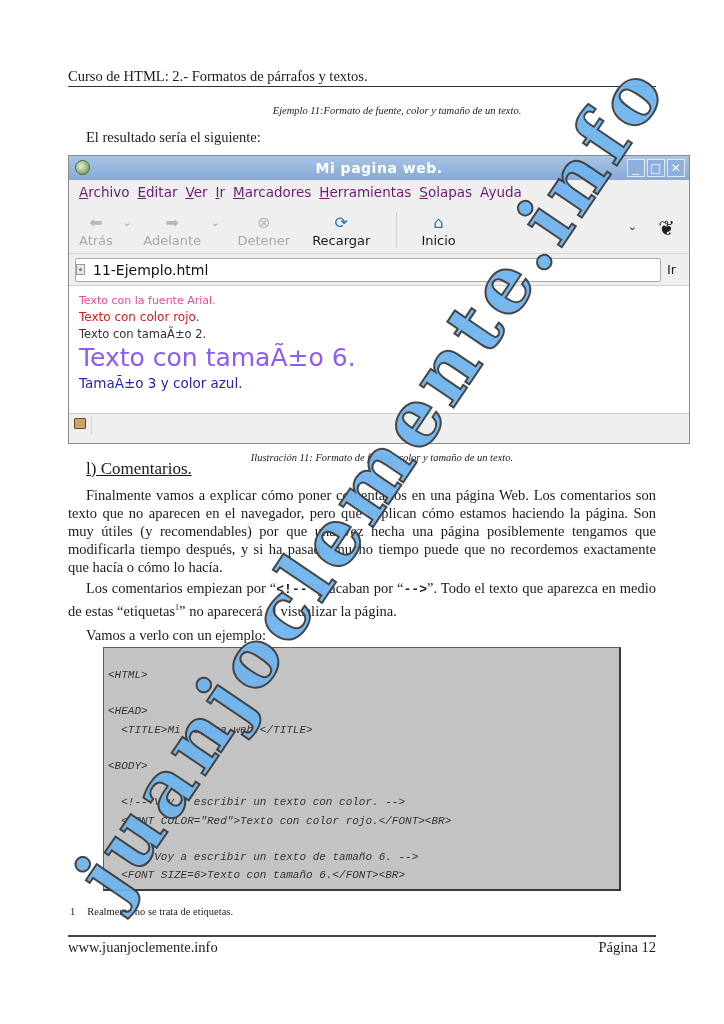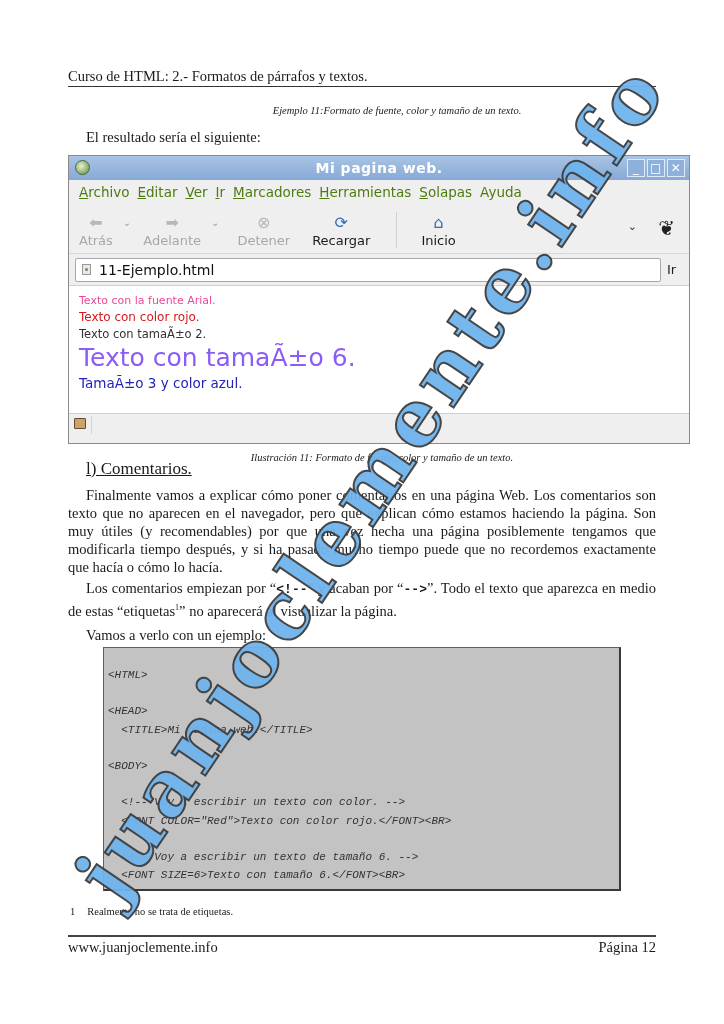--- a/index.html
+++ b/index.html
@@ -18,35 +18,35 @@
   .browser { position: absolute; left: 68px; top: 155px; width: 622px; height: 289px;
     border: 1px solid #8a8a8a; background: #efefef; font-family: "DejaVu Sans", sans-serif; overflow: hidden; }
   .titlebar { height: 24px; background: linear-gradient(#a9c4e4, #86a9d6); position: relative;
     color: #fff; font-weight: bold; font-size: 14px; text-align: center; line-height: 24px; letter-spacing: 0.5px; }
   .titlebar .app-icon { position: absolute; left: 6px; top: 4px; width: 15px; height: 15px; border-radius: 50%;
     background: radial-gradient(circle at 40% 40%, #e8f0d0, #5a8a3a); border: 1px solid #4a6a3a; }
   .win-btns { position: absolute; right: 4px; top: 3px; display: flex; gap: 2px; }
   .win-btn { width: 18px; height: 18px; border: 1px solid #e0eaf6; background: #8fb0da; color: #fff;
     font-size: 12px; line-height: 16px; text-align: center; font-weight: normal; }
   .menubar { height: 24px; background: #efefef; display: flex; align-items: center; padding-left: 10px;
-    font-size: 13.5px; color: #4d7c0f; gap: 8px; }
+    font-size: 13.5px; color: #701a75; gap: 8px; }
   .menubar span.u { text-decoration: underline; }
   .toolbar { height: 50px; display: flex; align-items: flex-end; padding: 0 8px 5px 10px; position: relative;
     border-bottom: 1px solid #d8d8d8; }
   .tb-btn { display: flex; flex-direction: column; align-items: center; font-size: 13px; margin-right: 6px; }
   .tb-btn .ico { height: 20px; font-size: 16px; line-height: 20px; }
   .tb-btn.disabled { color: #a8a8a8; }
   .tb-btn.disabled .ico { color: #b8b8b8; }
   .tb-drop { color: #a0a0a0; font-size: 10px; margin: 0 12px 20px 4px; }
   .tb-sep { width: 1px; height: 36px; background: #d0d0d0; margin: 0 24px 0 20px; }
   .tb-right-chev { position: absolute; right: 52px; top: 16px; font-size: 11px; color: #333; }
   .gnome-foot { position: absolute; right: 14px; top: 12px; font-size: 20px; color: #222; }
   .urlbar { height: 32px; padding: 4px 6px; display: flex; align-items: center; gap: 6px; border-bottom: 1px solid #cfcfcf; }
   .url-input { flex: 1; height: 24px; background: #fff; border: 1px solid #a9a9a9; border-radius: 2px;
-    display: flex; align-items: center; padding-left: 6px; font-size: 14px; color: #111; }
+    display: flex; align-items: center; font-size: 14px; color: #111; }
   .url-input .page-ico { width: 9px; height: 11px; border: 1px solid #999; background: #e8e8e8; margin-right: 8px;
     position: relative; }
   .url-input .page-ico::after { content: ""; position: absolute; left: 2px; top: 3px; width: 3px; height: 3px; background: #6a8a5a; border-radius: 50%; }
   .go-btn { font-size: 13px; color: #222; width: 16px; }
   .content { background: #fff; height: 127px; padding: 6px 10px; }
   .content div { white-space: nowrap; }
   .c1 { font-size: 11px; color: #ec4899; line-height: 17px; }
   .c2 { font-size: 12px; color: #d21b1b; line-height: 17px; }
   .c3 { font-size: 11.5px; color: #333; line-height: 16px; }
   .c4 { font-size: 25px; color: #8b5cf6; line-height: 32px; }

